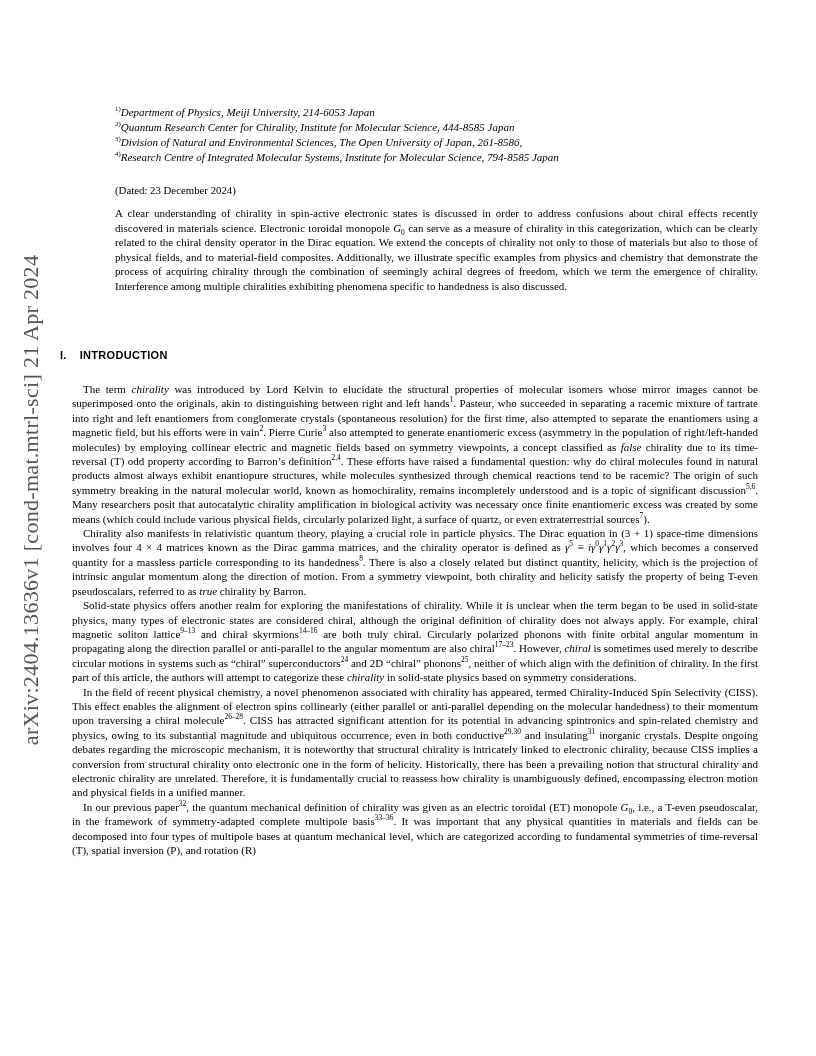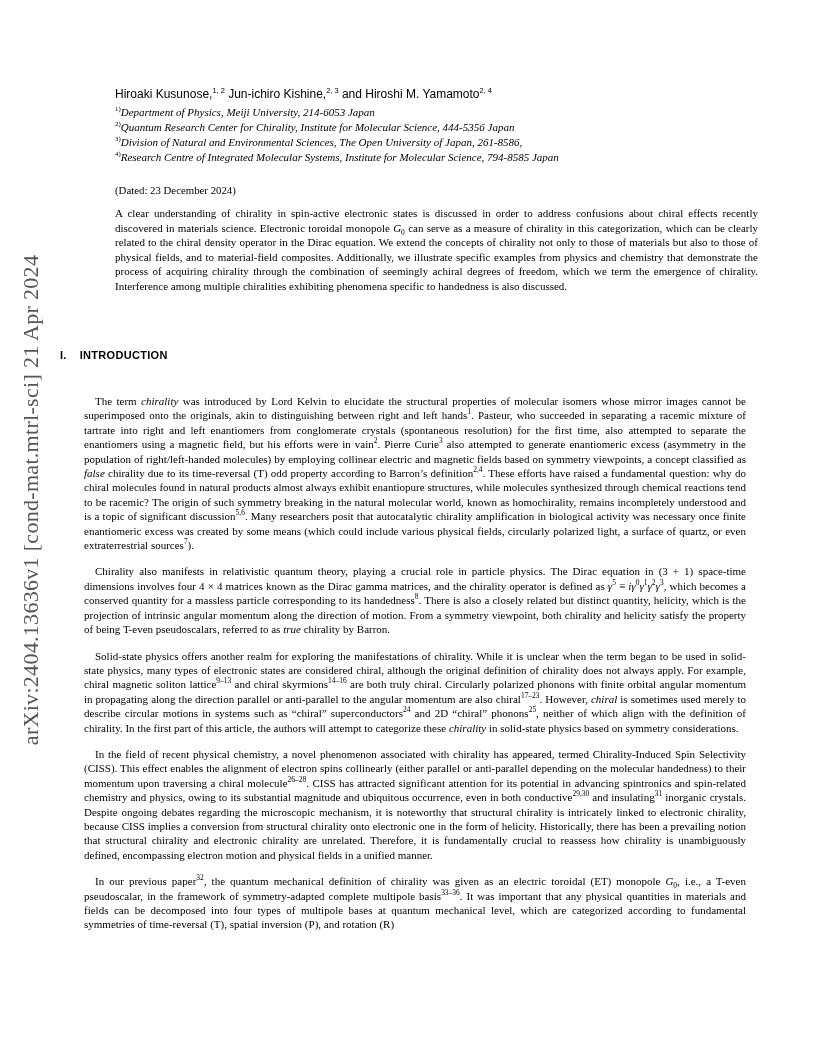--- a/index.html
+++ b/index.html
@@ -48,38 +48,37 @@
     position:absolute;left:60px;top:349px;
     font:700 11px "Liberation Sans",sans-serif;
     letter-spacing:.3px;color:#000;
   }
   .section-heading .secnum{display:inline-block;margin-right:13px;}
   .bodytext{
     position:absolute;left:72px;top:382px;width:686px;
     font:11px "Liberation Serif",serif;
     line-height:14.4px;text-align:justify;color:#000;
   }
-  .bodytext p{margin:12px;text-indent:11px;}
+  .bodytext p{margin:0;text-indent:11px;}
   .bodytext sup,.abstract sup{font-size:68%;line-height:0;}
   .bodytext sub,.abstract sub{font-size:68%;line-height:0;}
   .it{font-style:italic;}
 </style>
 </head>
 <body>
 
 <div class="page">
 
   <div class="arxiv-side">arXiv:2404.13636v1  [cond-mat.mtrl-sci]  21 Apr 2024</div>
 
 
-  <div class="authors"><span>Hiroaki Kusunose,</span><sup>1, 2</sup><span> Jun-ichiro Kishine,</span><sup>2, 3</sup><span> and Hiroshi M. Yamamoto</span><sup>2, 4</sup></div>
 
   <div class="affils">
     <div class="affil"><sup>1)</sup><span>Department of Physics, Meiji University, 214-6053 Japan</span></div>
-    <div class="affil"><sup>2)</sup><span>Quantum Research Center for Chirality, Institute for Molecular Science, 444-5356 Japan</span></div>
+    <div class="affil"><sup>2)</sup><span>Quantum Research Center for Chirality, Institute for Molecular Science, 444-8585 Japan</span></div>
     <div class="affil"><sup>3)</sup><span>Division of Natural and Environmental Sciences, The Open University of Japan, 261-8586,</span></div>
     <div class="affil"><sup>4)</sup><span>Research Centre of Integrated Molecular Systems, Institute for Molecular Science, 794-8585 Japan</span></div>
   </div>
 
   <div class="dated">(Dated: 23 December 2024)</div>
 
   <div class="abstract"><span>A clear understanding of chirality in spin-active electronic states is discussed in order to address confusions about chiral effects recently discovered in materials science. Electronic toroidal monopole </span><span class="it">G</span><sub>0</sub><span> can serve as a measure of chirality in this categorization, which can be clearly related to the chiral density operator in the Dirac equation. We extend the concepts of chirality not only to those of materials but also to those of physical fields, and to material-field composites. Additionally, we illustrate specific examples from physics and chemistry that demonstrate the process of acquiring chirality through the combination of seemingly achiral degrees of freedom, which we term the emergence of chirality. Interference among multiple chiralities exhibiting phenomena specific to handedness is also discussed.</span></div>
 
   <div class="section-heading">
     <span class="secnum">I.</span><span>INTRODUCTION</span>

